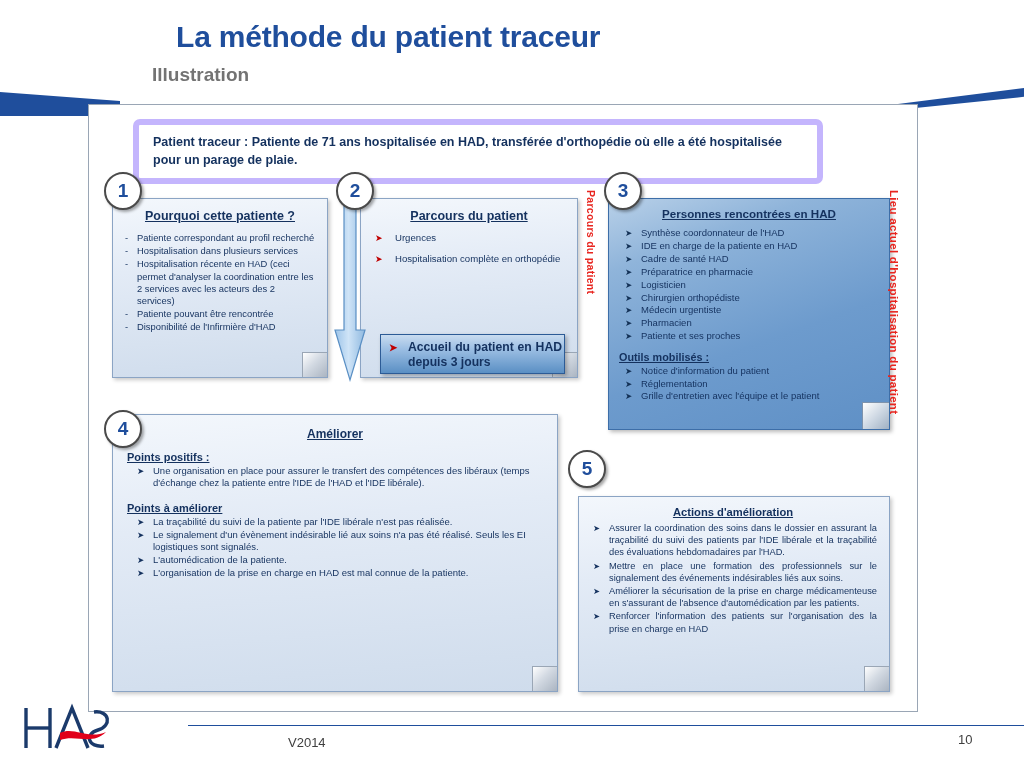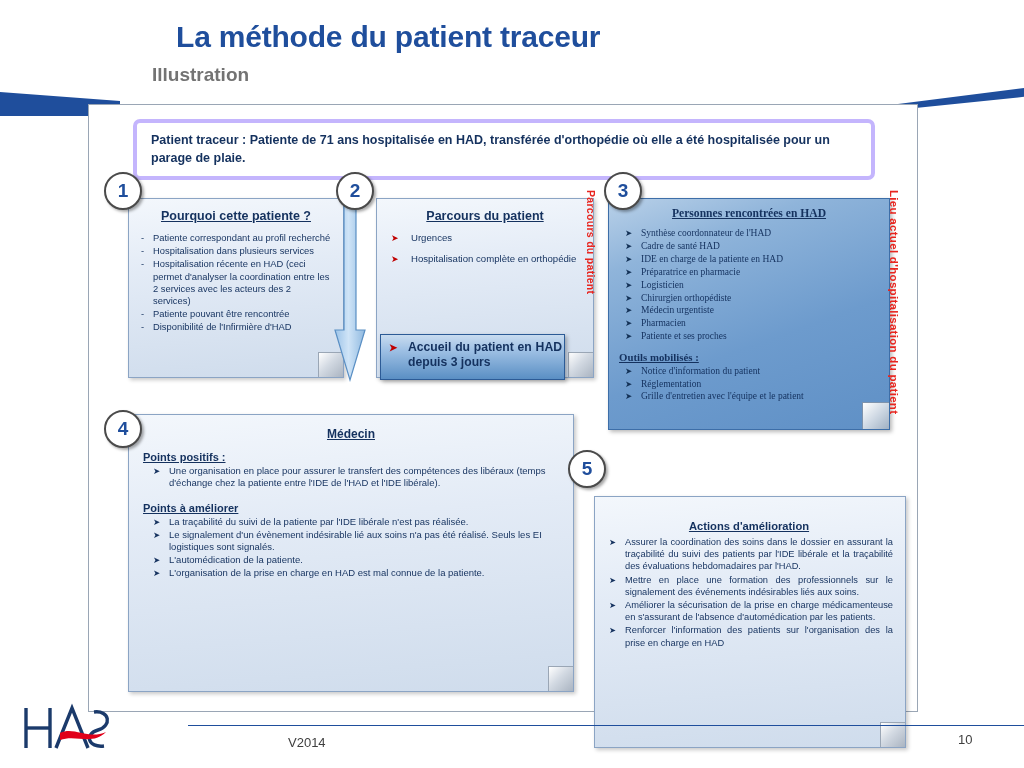--- a/index.html
+++ b/index.html
@@ -39,22 +39,22 @@
 
   
   .frame{
     position:absolute;left:88px;top:104px;width:830px;height:608px;
     border:1px solid #9aa6b5;background:#ffffff;
     box-sizing:border-box;
   }
 
   
   .callout{
-    position:absolute;left:44px;top:14px;width:742px;
-    border:4px solid #c4b5fd;border-radius:7px;
+    position:absolute;left:44px;top:14px;width:690px;
+    border:6px solid #c4b5fd;border-radius:7px;
     background:#ffffff;
     padding:8px 20px 9px 14px;
     box-sizing:border-box;
   }
   .callout-text{
     font-size:12.5px;font-weight:bold;color:#14315e;
     line-height:18px;
   }
 
   
@@ -66,21 +66,20 @@
     z-index:30;
     box-shadow:2px 2px 3px rgba(0,0,0,0.35);
   }
 
   
   .panel{
     position:absolute;box-sizing:border-box;
     border:1px solid #8ba4c4;
     background:linear-gradient(175deg,#f3f7fc 0%,#e3ebf6 38%,#cfdcec 100%);
     box-shadow:2px 2px 4px rgba(0,0,0,0.22);
-    margin-left:16px;
   }
   .panel.folded::after{
     content:"";position:absolute;right:0;bottom:0;
     width:24px;height:24px;
     background:linear-gradient(135deg,#ffffff 0%,#d2d9e2 45%,#aab4c1 100%);
     border-left:1px solid #9aa6b5;border-top:1px solid #9aa6b5;
   }
 
   .panel-title{
     text-align:center;font-size:12.5px;font-weight:bold;color:#14315e;
@@ -117,21 +116,21 @@
   #box2 ul.arrows li{font-size:9.6px;line-height:12.6px;padding-left:22px;margin-bottom:8px;}
   #box2 ul.arrows li::before{font-size:9px;color:#c00000;}
 
   
   .down-arrow{
     position:absolute;left:334px;top:192px;width:32px;height:190px;z-index:20;
   }
 
   
   .accueil{
-    position:absolute;left:380px;top:334px;width:185px;height:46px;
+    position:absolute;left:380px;top:334px;width:185px;height:40px;
     box-sizing:border-box;
     border:1px solid #2c5b96;
     background:linear-gradient(180deg,#c9dcf0 0%,#9ec0e4 35%,#5a8fc4 100%);
     box-shadow:2px 2px 4px rgba(0,0,0,0.3);
     padding:5px 2px 5px 8px;
     z-index:22;
   }
   .accueil-text{
     position:relative;padding-left:19px;
     font-size:12.2px;line-height:15px;font-weight:bold;color:#14315e;
@@ -142,21 +141,20 @@
   }
 
   
   #box3{
     position:absolute;left:608px;top:198px;width:282px;height:232px;
     box-sizing:border-box;
     border:1px solid #3d6ea8;
     background:linear-gradient(160deg,#b8d0e8 0%,#8fb4da 22%,#6d9bcd 60%,#5f90c6 100%);
     box-shadow:2px 2px 4px rgba(0,0,0,0.28);
     padding:8px 10px 24px 10px;
-    font-family:Liberation Serif, serif;
   }
   #box3::after{
     content:"";position:absolute;right:0;bottom:0;
     width:26px;height:26px;
     background:linear-gradient(135deg,#ffffff 0%,#cfd9e4 50%,#9fb0c3 100%);
     border-left:1px solid #7e93ac;border-top:1px solid #7e93ac;
   }
   #box3 .panel-title{font-size:11.6px;margin-bottom:7px;}
   #box3 ul.arrows li{font-size:9.5px;line-height:12.4px;padding-left:22px;margin-bottom:0.5px;}
   #box3 ul.arrows li::before{color:#123055;font-size:8.6px;left:6px;}
@@ -174,21 +172,21 @@
 
   
   #box4{left:112px;top:414px;width:446px;height:278px;padding:12px 14px 10px 14px;}
   #box4 .panel-title{font-size:12px;margin-bottom:10px;}
   #box4 ul.arrows li{font-size:9.5px;line-height:12.4px;padding-left:26px;margin-bottom:0.5px;}
   #box4 ul.arrows li::before{left:10px;color:#14315e;font-size:8.6px;}
   #box4 .sub-title{font-size:11px;margin-top:12px;}
   #box4 .sub-title.first{margin-top:0;}
 
   
-  #box5{left:578px;top:496px;width:312px;height:252px;padding:23px 12px 10px 10px;}
+  #box5{left:578px;top:496px;width:312px;height:196px;padding:9px 12px 10px 10px;}
   #box5 .panel-title{font-size:11.2px;margin-bottom:4px;}
   #box5 ul.arrows li{
     font-size:9.3px;line-height:12.2px;padding-left:20px;margin-bottom:1px;
     text-align:justify;
   }
   #box5 ul.arrows li::before{left:4px;color:#14315e;font-size:8.4px;}
 
   
   .footer-rule{
     position:absolute;left:188px;top:725px;width:836px;height:1px;background:#1F4E9C;
@@ -256,42 +254,42 @@
 </svg>
 
 <div class="accueil">
   <div class="accueil-text">Accueil du patient en HAD depuis 3 jours</div>
 </div>
 
 <div id="box3">
   <div class="panel-title">Personnes rencontrées en HAD</div>
   <ul class="arrows">
     <li>Synthèse coordonnateur de l'HAD</li>
+    <li>IDE en charge de la patiente en HAD</li>
     <li>Cadre de santé HAD</li>
-    <li>IDE en charge de la patiente en HAD</li>
     <li>Préparatrice en pharmacie</li>
     <li>Logisticien</li>
     <li>Chirurgien orthopédiste</li>
     <li>Médecin urgentiste</li>
     <li>Pharmacien</li>
     <li>Patiente et ses proches</li>
   </ul>
   <div class="sub-title">Outils mobilisés :</div>
   <ul class="arrows">
     <li>Notice d'information du patient</li>
     <li>Réglementation</li>
     <li> Grille d'entretien avec l'équipe et le patient</li>
   </ul>
 </div>
 
 <div class="vlabel" id="vlabel-parcours">Parcours du patient</div>
 <div class="vlabel" id="vlabel-lieu">Lieu actuel d'hospitalisation du patient</div>
 
 <div class="panel folded" id="box4">
-  <div class="panel-title">Médecin</div>
+  <div class="panel-title">Améliorer</div>
 
   <div class="sub-title first">Points positifs :</div>
   <ul class="arrows">
     <li>Une organisation en place pour assurer le transfert des compétences des libéraux (temps d'échange chez la patiente entre l'IDE de l'HAD et l'IDE libérale).</li>
   </ul>
 
   <div class="sub-title">Points à améliorer</div>
   <ul class="arrows">
     <li>La traçabilité du suivi de la patiente par l'IDE libérale n'est pas réalisée.</li>
     <li>Le signalement d'un évènement indésirable lié aux soins n'a pas été réalisé. Seuls les EI logistiques sont signalés.</li>

